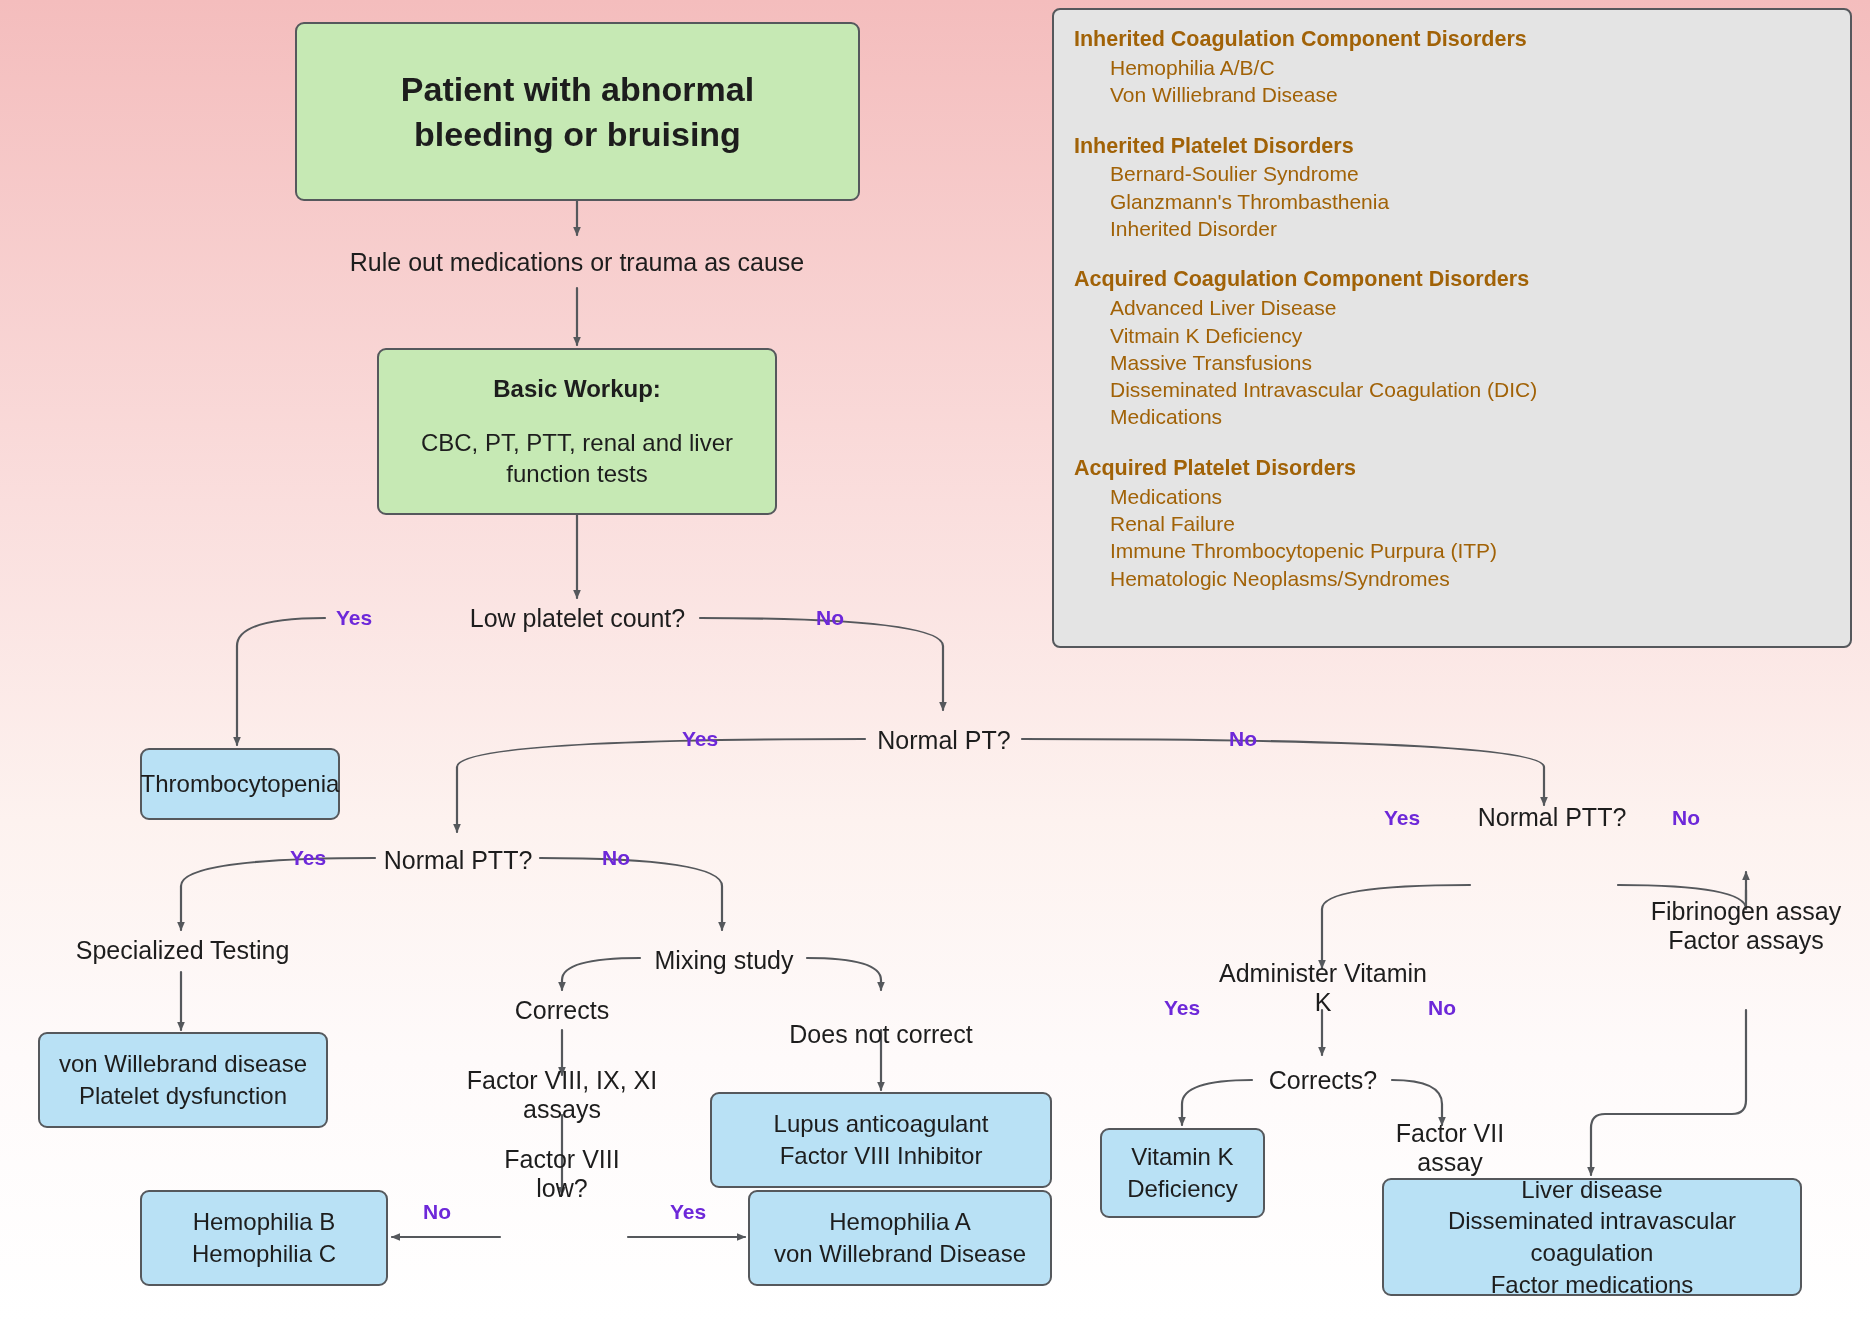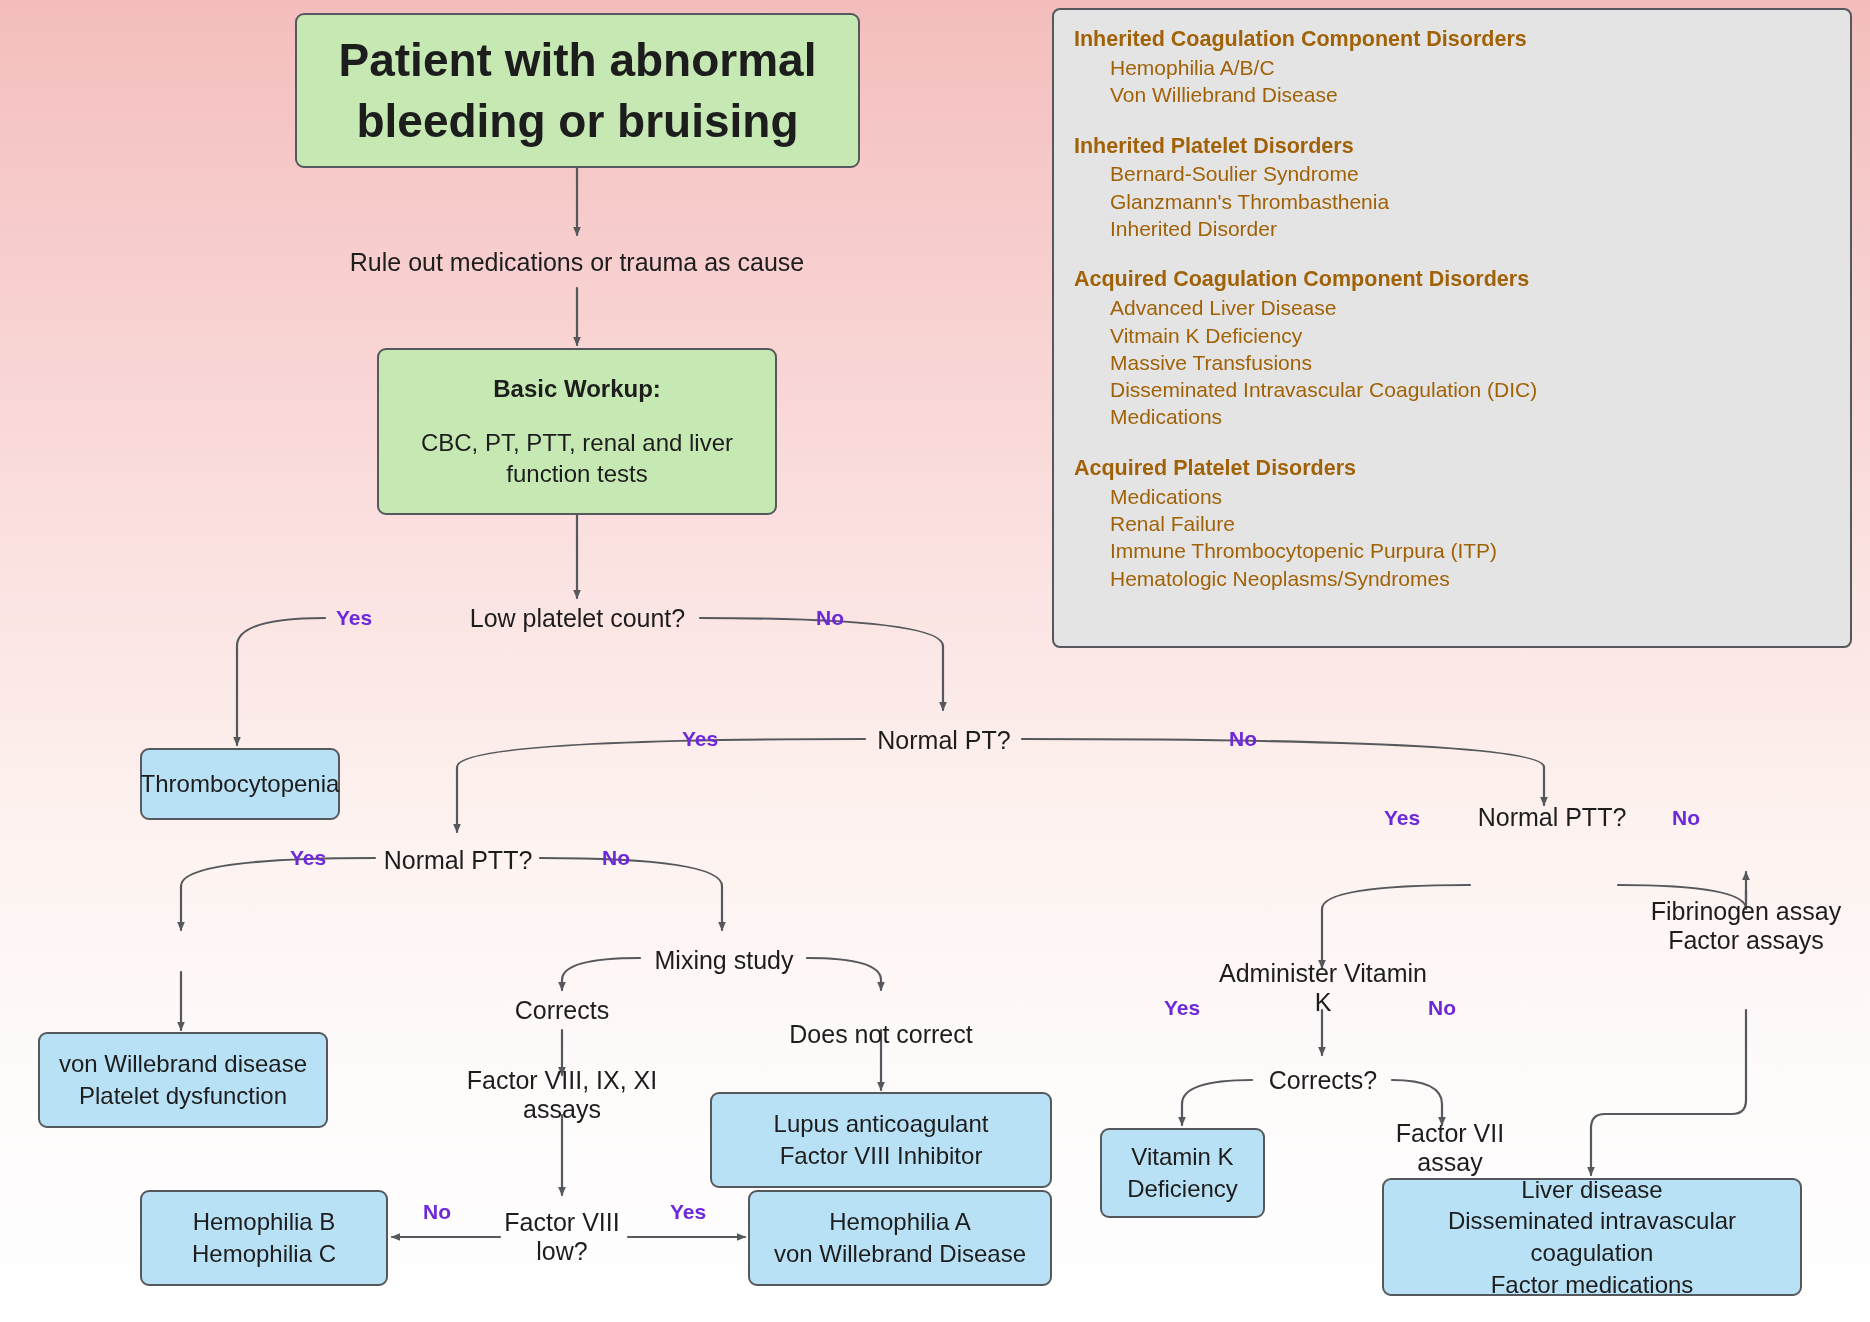--- a/index.html
+++ b/index.html
@@ -84,21 +84,21 @@
       <path d="M1392,1080 q50,0 50,24 L1442,1125"></path>
 
       <path d="M1746,1010 L1746,1100 q0,14 -14,14 L1605,1114 q-14,0 -14,14 L1591,1175"></path>
     </g>
 
     <g fill="none" stroke="#55585c" stroke-width="2.2" stroke-linecap="round">
       <path d="M1746,890 L1746,900"></path>
     </g>
   </svg>
 
-  <div class="node box green" style="left:295px;top:13px;width:565px;height:155px;font-size:46px;font-weight:bold;">
+  <div class="node box green" style="left:295px;top:22px;width:565px;height:179px;font-size:34px;font-weight:bold;">
     <div>Patient with abnormal</div>
     <div>bleeding or bruising</div>
   </div>
 
   <div class="node plain" style="left:327px;top:238px;width:500px;height:48px;font-size:25px;">
     <div>Rule out medications or trauma as cause</div>
   </div>
 
   <div class="node box green" style="left:377px;top:348px;width:400px;height:167px;font-size:24px;padding:10px 18px;">
     <div class="bold">Basic Workup:</div>
@@ -119,20 +119,23 @@
   </div>
 
   <div class="node plain" style="left:378px;top:838px;width:160px;height:44px;font-size:25px;">
     <div>Normal PTT?</div>
   </div>
 
   <div class="node plain" style="left:1472px;top:795px;width:160px;height:44px;font-size:25px;">
     <div>Normal PTT?</div>
   </div>
 
+  <div class="node plain" style="left:60px;top:928px;width:245px;height:44px;font-size:25px;">
+    <div>Specialized Testing</div>
+  </div>
 
   <div class="node box blue" style="left:38px;top:1032px;width:290px;height:96px;font-size:24px;">
     <div>von Willebrand disease</div>
     <div>Platelet dysfunction</div>
   </div>
 
   <div class="node plain" style="left:643px;top:938px;width:162px;height:44px;font-size:25px;">
     <div>Mixing study</div>
   </div>
 
@@ -146,21 +149,21 @@
 
   <div class="node plain" style="left:430px;top:1073px;width:264px;height:44px;font-size:25px;">
     <div>Factor VIII, IX, XI assays</div>
   </div>
 
   <div class="node box blue" style="left:710px;top:1092px;width:342px;height:96px;font-size:24px;">
     <div>Lupus anticoagulant</div>
     <div>Factor VIII Inhibitor</div>
   </div>
 
-  <div class="node plain" style="left:495px;top:1196px;width:134px;height:82px;font-size:25px;">
+  <div class="node plain" style="left:495px;top:1133px;width:134px;height:82px;font-size:25px;">
     <div>Factor VIII</div>
     <div>low?</div>
   </div>
 
   <div class="node box blue" style="left:140px;top:1190px;width:248px;height:96px;font-size:24px;">
     <div>Hemophilia B</div>
     <div>Hemophilia C</div>
   </div>
 
   <div class="node box blue" style="left:748px;top:1190px;width:304px;height:96px;font-size:24px;">

